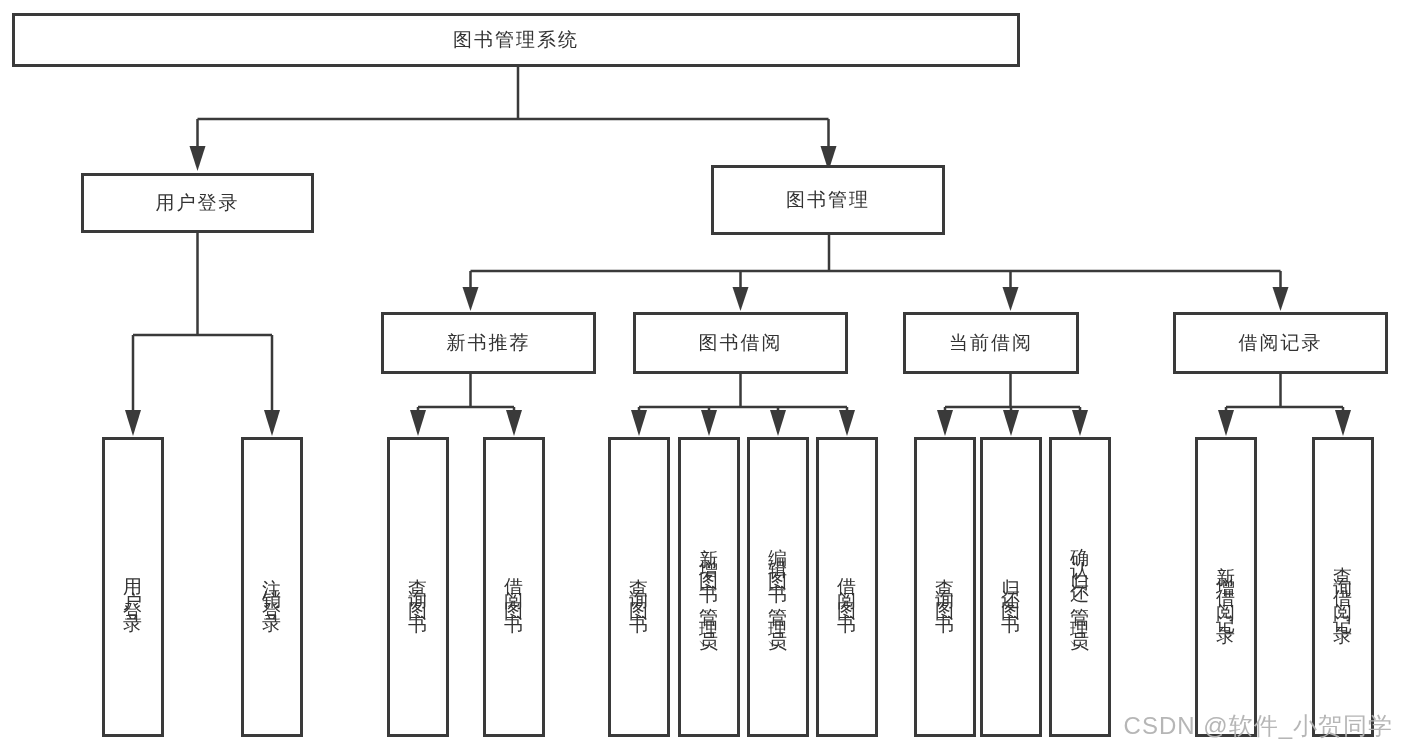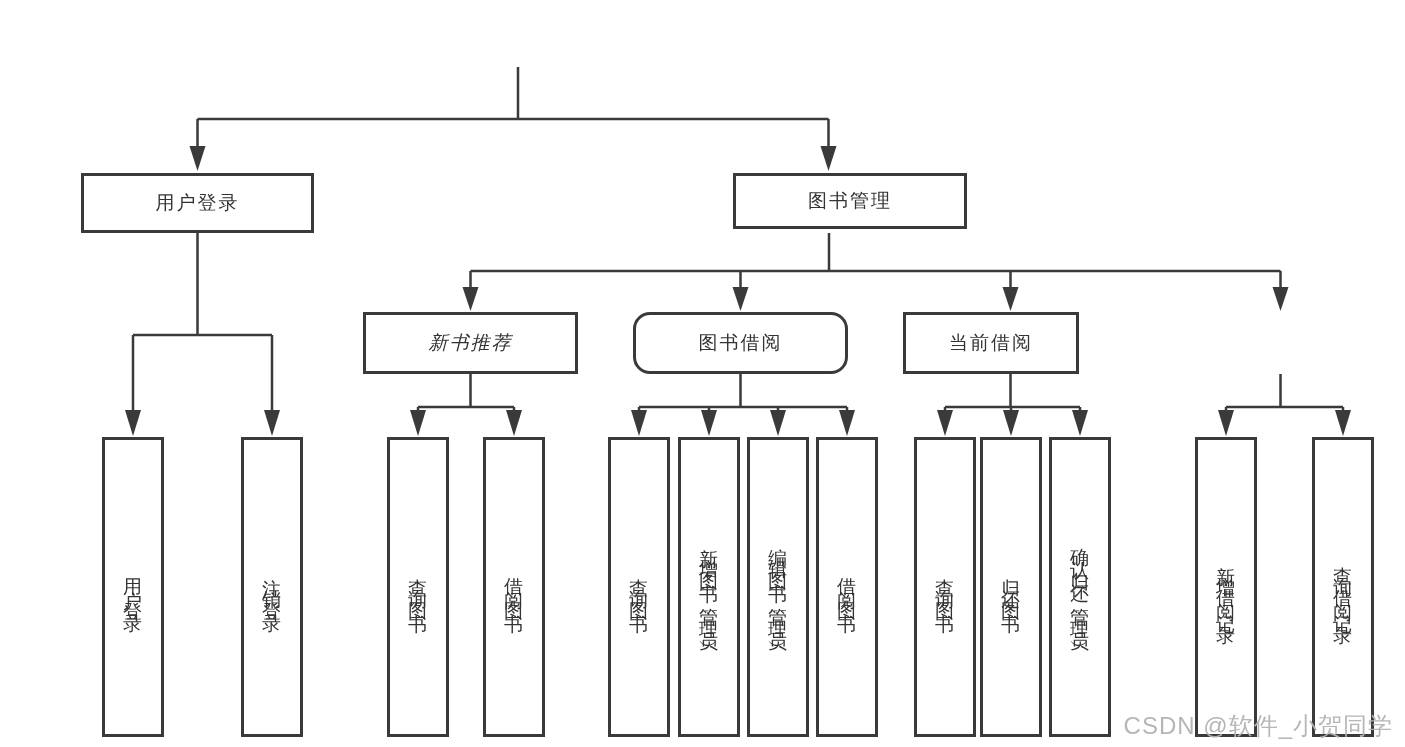--- a/index.html
+++ b/index.html
@@ -92,27 +92,29 @@
     <polygon points="701,410 717,410 709,436"></polygon>
     <polygon points="770,410 786,410 778,436"></polygon>
     <polygon points="839,410 855,410 847,436"></polygon>
     <polygon points="937,410 953,410 945,436"></polygon>
     <polygon points="1003,410 1019,410 1011,436"></polygon>
     <polygon points="1072,410 1088,410 1080,436"></polygon>
     <polygon points="1218,410 1234,410 1226,436"></polygon>
     <polygon points="1335,410 1351,410 1343,436"></polygon>
   </svg>
 
+  <div class="box" style="left:12px; top:13px; width:1008px; height:54px;">图书管理系统</div>
 
   <div class="box" style="left:81px; top:173px; width:233px; height:60px;">用户登录</div>
-  <div class="box" style="left:711px; top:173px; width:234px; height:56px;margin-left:22px;">图书管理</div>
+  <div class="box" style="left:711px; top:165px; width:234px; height:70px;">图书管理</div>
 
-  <div class="box" style="left:363px; top:312px; width:215px; height:62px;font-style:italic;">新书推荐</div>
-  <div class="box" style="left:633px; top:312px; width:215px; height:62px;border-radius:17px;">图书借阅</div>
+  <div class="box" style="left:381px; top:312px; width:215px; height:62px;">新书推荐</div>
+  <div class="box" style="left:633px; top:312px; width:215px; height:62px;">图书借阅</div>
   <div class="box" style="left:903px; top:312px; width:176px; height:62px;">当前借阅</div>
+  <div class="box" style="left:1173px; top:312px; width:215px; height:62px;">借阅记录</div>
 
   <div class="box vbox" style="left:102px; top:437px; width:62px; height:300px;">用户登录</div>
   <div class="box vbox" style="left:241px; top:437px; width:62px; height:300px;">注销登录</div>
 
   <div class="box vbox" style="left:387px; top:437px; width:62px; height:300px;">查询图书</div>
   <div class="box vbox" style="left:483px; top:437px; width:62px; height:300px;">借阅图书</div>
 
   <div class="box vbox" style="left:608px; top:437px; width:62px; height:300px;">查询图书</div>
   <div class="box vbox" style="left:678px; top:437px; width:62px; height:300px;">新增图书（管理员）</div>
   <div class="box vbox" style="left:747px; top:437px; width:62px; height:300px;">编辑图书（管理员）</div>

